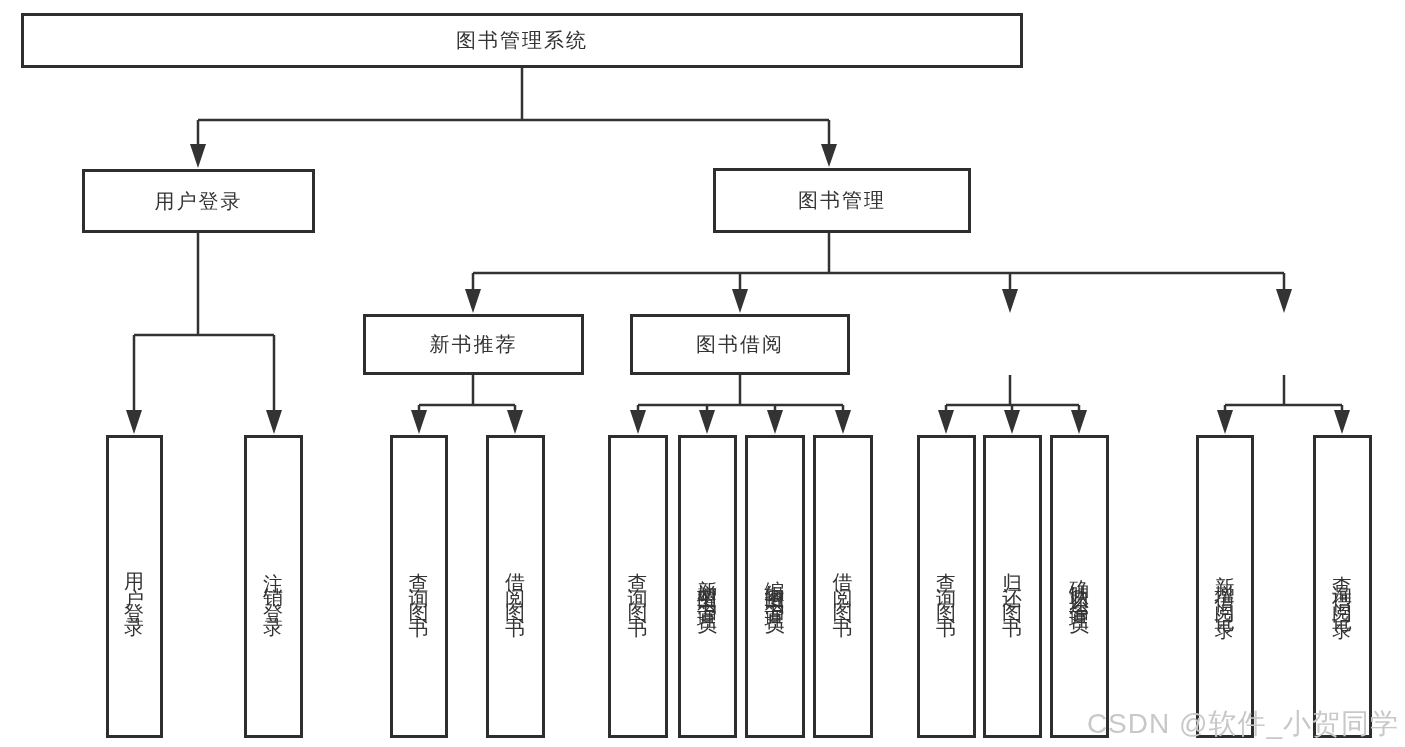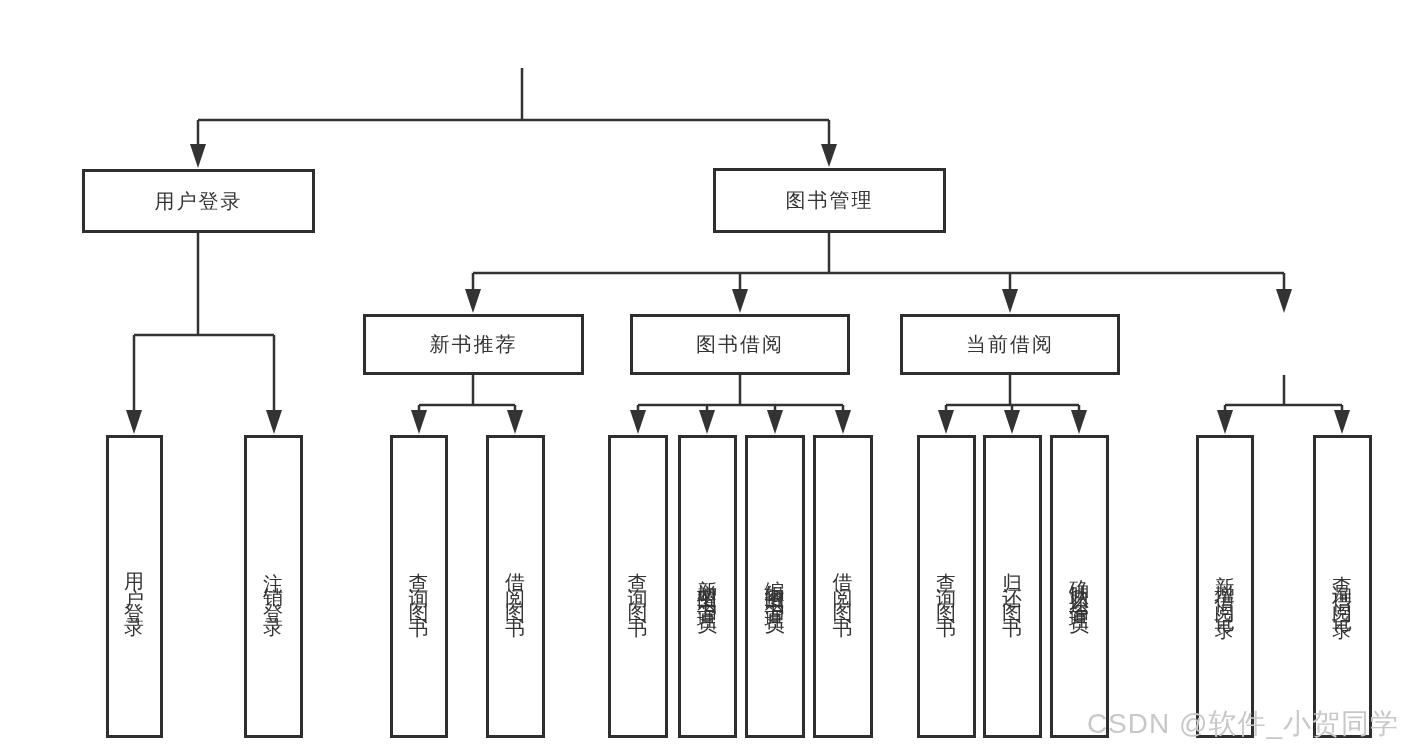--- a/index.html
+++ b/index.html
@@ -105,27 +105,27 @@
       <polygon fill="#333333" stroke="none" points="1071,410 1087,410 1079,434"></polygon>
     </g>
 
     <g>
       <path d="M1284,375 V405 M1225,405 H1342 M1225,405 V412 M1342,405 V412"></path>
       <polygon fill="#333333" stroke="none" points="1217,410 1233,410 1225,434"></polygon>
       <polygon fill="#333333" stroke="none" points="1334,410 1350,410 1342,434"></polygon>
     </g>
   </svg>
 
+  <div class="box hbox" style="left:21px; top:13px; width:1002px; height:55px;">图书管理系统</div>
 
   <div class="box hbox" style="left:82px; top:169px; width:233px; height:64px;">用户登录</div>
-  <div class="box hbox" style="left:713px; top:168px; width:233px; height:65px;text-align:center;">图书管理</div>
+  <div class="box hbox" style="left:713px; top:168px; width:258px; height:65px;text-align:center;">图书管理</div>
 
   <div class="box hbox" style="left:363px; top:314px; width:221px; height:61px;">新书推荐</div>
   <div class="box hbox" style="left:630px; top:314px; width:220px; height:61px;">图书借阅</div>
-  <div class="box hbox" style="left:900px; top:314px; width:220px; height:61px;">当前借阅</div>
 
   <div class="box vbox sp-lg" style="left:106px; top:435px; width:57px; height:303px;">用户登录</div>
   <div class="box vbox sp-lg" style="left:244px; top:435px; width:59px; height:303px;">注销登录</div>
 
   <div class="box vbox sp-lg" style="left:390px; top:435px; width:58px; height:303px;">查询图书</div>
   <div class="box vbox sp-lg" style="left:486px; top:435px; width:59px; height:303px;">借阅图书</div>
 
   <div class="box vbox sp-lg" style="left:608px; top:435px; width:60px; height:303px;">查询图书</div>
   <div class="box vbox sp-sm" style="left:678px; top:435px; width:59px; height:303px;">新增图书（管理员）</div>
   <div class="box vbox sp-sm" style="left:745px; top:435px; width:60px; height:303px;">编辑图书（管理员）</div>

